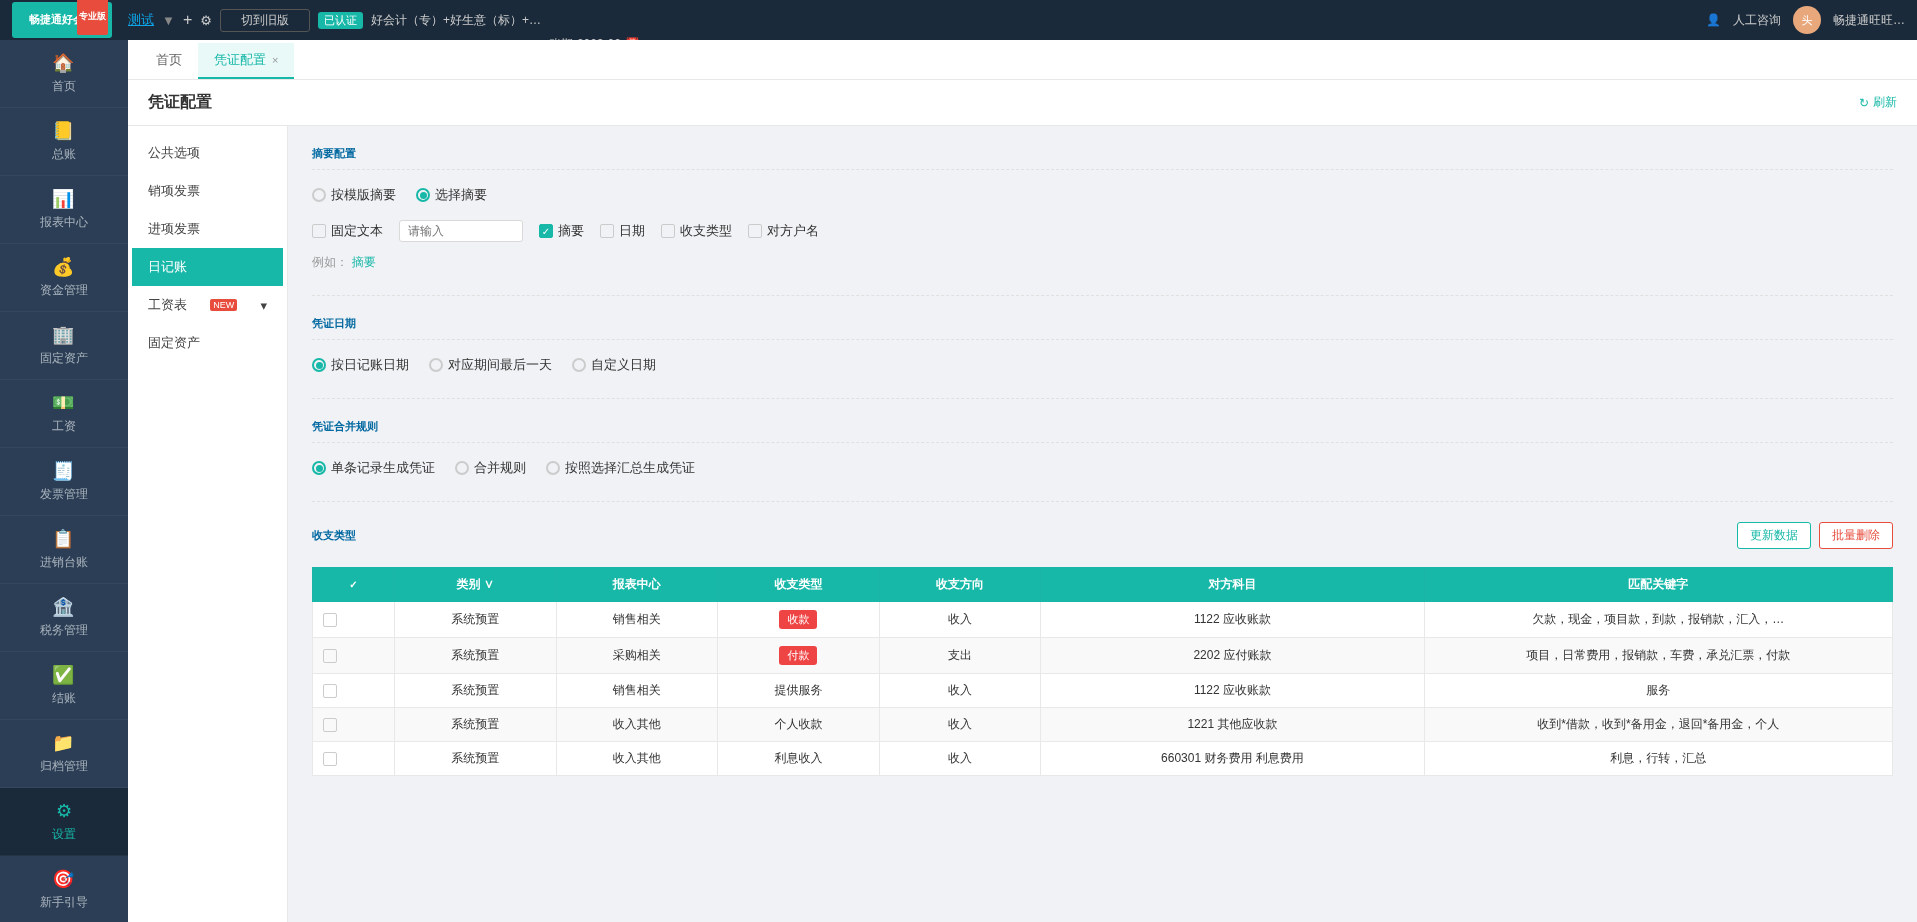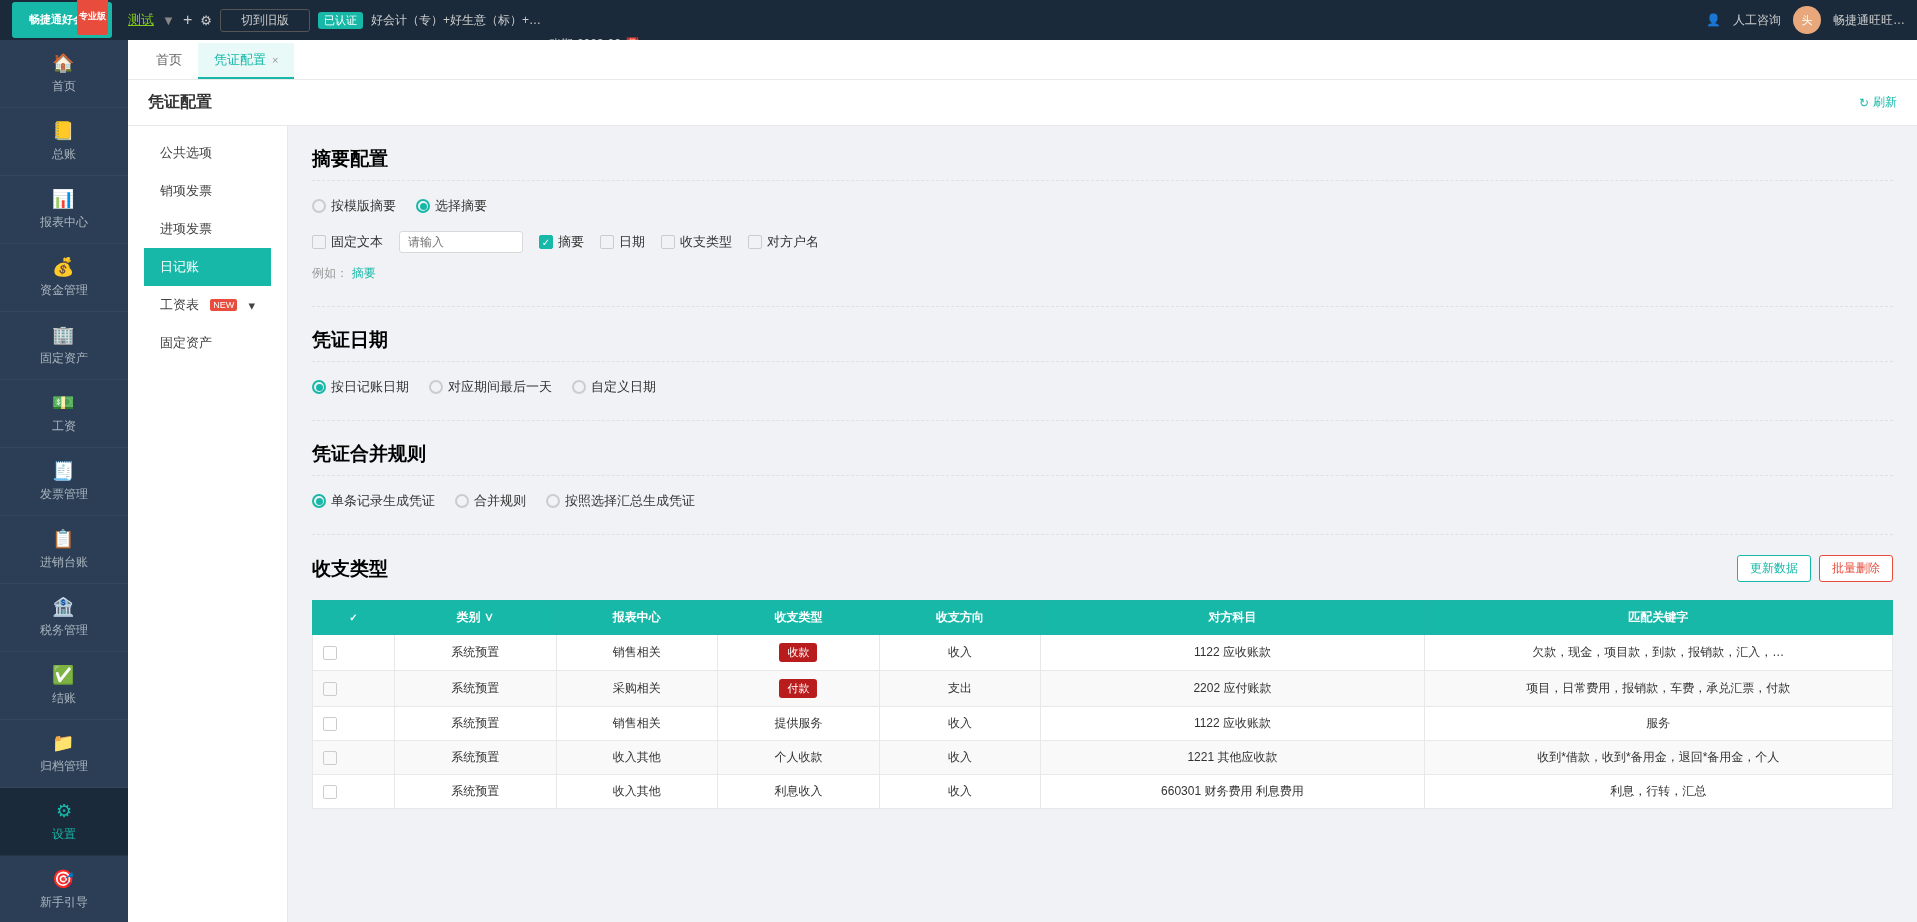--- a/index.html
+++ b/index.html
@@ -3,21 +3,21 @@
   <meta charset="utf-8">
   <style>
     * { box-sizing: border-box; margin: 0; padding: 0; }
     body { font-family: 'Microsoft YaHei', '微软雅黑', sans-serif; font-size: 13px; background: #f0f2f5; color: #333; height: 922px; overflow: hidden; display: flex; flex-direction: column; }
 
     
     .top-bar { height: 40px; background: #1a2a3a; display: flex; align-items: center; padding: 0 12px; color: #ccc; flex-shrink: 0; gap: 8px; }
     .top-bar-left { display: flex; align-items: center; gap: 8px; flex: 1; }
     .top-bar-logo { width: 100px; background: #17b8a8; height: 36px; display: flex; align-items: center; justify-content: center; color: white; font-size: 12px; font-weight: bold; border-radius: 3px; margin-right: 8px; flex-shrink: 0; position: relative; }
     .top-bar-logo .sub { font-size: 9px; position: absolute; bottom: 3px; right: 4px; background: #e74c3c; color: white; border-radius: 2px; padding: 12px 2px; }
-    .top-bar-title { color: #84cc16; font-size: 13px; text-decoration: underline; }
+    .top-bar-title { color: #0ea5e9; font-size: 13px; text-decoration: underline; }
     .top-bar-chevron { color: #888; cursor: pointer; }
     .top-bar-plus { color: #ccc; font-size: 16px; cursor: pointer; }
     .top-bar-gear { color: #ccc; cursor: pointer; }
     .top-bar-switch-btn { border: 1px solid #555; color: #ccc; background: transparent; padding: 2px 20px; border-radius: 3px; cursor: pointer; font-size: 12px; }
     .top-bar-badge { background: #17b8a8; color: white; padding: 1px 6px; border-radius: 3px; font-size: 11px; }
     .top-bar-text { color: #ccc; font-size: 12px; }
     .top-bar-period { color: #ccc; font-size: 12px; display: flex; align-items: center; gap: 4px; margin-top: 48px; }
     .top-bar-right { display: flex; align-items: center; gap: 12px; color: #ccc; font-size: 12px; }
     .user-avatar { width: 28px; height: 28px; border-radius: 50%; background: #e8a87c; display: flex; align-items: center; justify-content: center; font-size: 11px; color: white; }
 
@@ -41,31 +41,31 @@
 
     
     .page-header { background: white; padding: 12px 20px; display: flex; align-items: center; justify-content: space-between; border-bottom: 1px solid #e8e8e8; }
     .page-title { font-size: 16px; font-weight: bold; color: #333; }
     .refresh-btn { color: #17b8a8; font-size: 12px; cursor: pointer; display: flex; align-items: center; gap: 4px; }
 
     
     .two-col { display: flex; flex: 1; overflow: hidden; }
 
     
-    .left-nav { width: 160px; background: white; border-right: 1px solid #e8e8e8; padding: 8px 16px; flex-shrink: 0; }
+    .left-nav { width: 160px; background: white; border-right: 1px solid #e8e8e8; padding: 8px 4px; flex-shrink: 0; }
     .left-nav-item { padding: 10px 16px; cursor: pointer; font-size: 13px; color: #444; display: flex; align-items: center; justify-content: space-between; }
     .left-nav-item.active { background: #17b8a8; color: white; }
     .new-badge { background: #e74c3c; color: white; font-size: 9px; padding: 1px 3px; border-radius: 2px; }
 
     
     .right-content { flex: 1; overflow-y: auto; padding: 20px 24px; }
 
     
     .section { margin-bottom: 24px; }
-    .section-title { font-size: 19px; font-weight: bold; color: #000000; margin-bottom: 16px; padding-bottom: 8px; border-bottom: 1px dashed #e0e0e0; }
+    .section-title { font-size: 11px; font-weight: bold; color: #0369a1; margin-bottom: 16px; padding-bottom: 8px; border-bottom: 1px dashed #e0e0e0; }
 
     
     .radio-group { display: flex; gap: 20px; align-items: center; margin-bottom: 16px; }
     .radio-item { display: flex; align-items: center; gap: 5px; cursor: pointer; font-size: 13px; }
     .radio-circle { width: 14px; height: 14px; border-radius: 50%; border: 2px solid #ccc; display: flex; align-items: center; justify-content: center; }
     .radio-circle.selected { border-color: #17b8a8; }
     .radio-circle.selected::after { content: ''; width: 7px; height: 7px; background: #17b8a8; border-radius: 50%; display: block; }
 
     
     .checkbox-row { display: flex; align-items: center; gap: 16px; margin-bottom: 12px; }
@@ -86,21 +86,21 @@
     .table-actions { display: flex; gap: 8px; margin-bottom: 8px; }
     .btn-outline { border: 1px solid #17b8a8; color: #17b8a8; background: white; padding: 4px 12px; border-radius: 3px; cursor: pointer; font-size: 12px; }
     .btn-outline-red { border: 1px solid #e74c3c; color: #e74c3c; background: white; padding: 4px 12px; border-radius: 3px; cursor: pointer; font-size: 12px; }
 
     
     .config-table { width: 100%; border-collapse: collapse; font-size: 12px; }
     .config-table thead th { background: #17b8a8; color: white; padding: 8px 10px; text-align: center; border: 1px solid #1ab5a6; white-space: nowrap; }
     .config-table tbody tr { background: white; }
     .config-table tbody tr:nth-child(even) { background: #f9f9f9; }
     .config-table tbody td { padding: 8px 10px; border: 1px solid #e8e8e8; text-align: center; white-space: nowrap; }
-    .tag-btn { background: #b91c1c; color: white; border: none; padding: 2px 8px; border-radius: 3px; font-size: 11px; cursor: pointer; }
+    .tag-btn { background: #ef4444; color: white; border: none; padding: 2px 8px; border-radius: 3px; font-size: 11px; cursor: pointer; }
     .keyword-cell { text-align: left; max-width: 200px; overflow: hidden; text-overflow: ellipsis; }
   </style>
 </head>
 <body>
 
 <div class="top-bar">
   <div class="top-bar-logo">
     <span style="font-size:11px; line-height:1.2; text-align:center;">
       <span style="display:block;">畅捷通好会计</span>
     </span>

